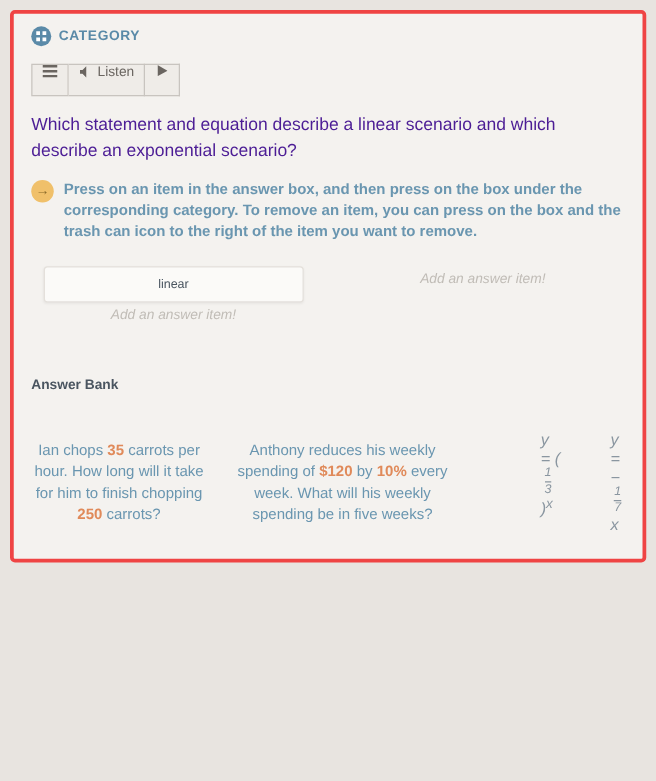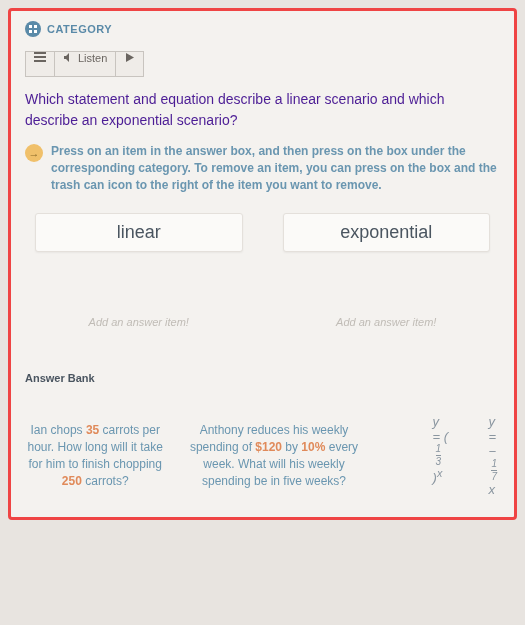--- a/index.html
+++ b/index.html
@@ -92,23 +92,22 @@
     gap: 40px;
     padding: 0 10px;
     margin-bottom: 10px;
   }
   .cat-col { flex: 1; text-align: center; }
   .cat-label {
     background: #fbfaf8;
     border: 1px solid #e4e0db;
     border-radius: 3px;
     padding: 8px 10px;
-    font-size: 18px;
+    font-size: 10px;
     color: #4a5560;
-    margin-bottom: 60px;
     box-shadow: 0 1px 2px rgba(0,0,0,0.05);
   }
   .dropzone {
     color: #c0bcb6;
     font-size: 11px;
     font-style: italic;
     padding: 4px 0;
   }
   .answer-bank-h {
     font-weight: 700;
@@ -193,21 +192,20 @@
     <div class="instr-icon">→</div>
     <div class="instruction">Press on an item in the answer box, and then press on the box under the corresponding category. To remove an item, you can press on the box and the trash can icon to the right of the item you want to remove.</div>
   </div>
 
   <div class="categories">
     <div class="cat-col">
       <div class="cat-label">linear</div>
       <div class="dropzone">Add an answer item!</div>
     </div>
     <div class="cat-col">
-      <div class="cat-label">exponential</div>
       <div class="dropzone">Add an answer item!</div>
     </div>
   </div>
 
   <div class="answer-bank-h">Answer Bank</div>
 
   <div class="bank">
     <div class="bank-item-text">
       <span>Ian chops </span><span class="num">35</span><span> carrots per hour. How long will it take for him to finish chopping </span><span class="num">250</span><span> carrots?</span>
     </div>

